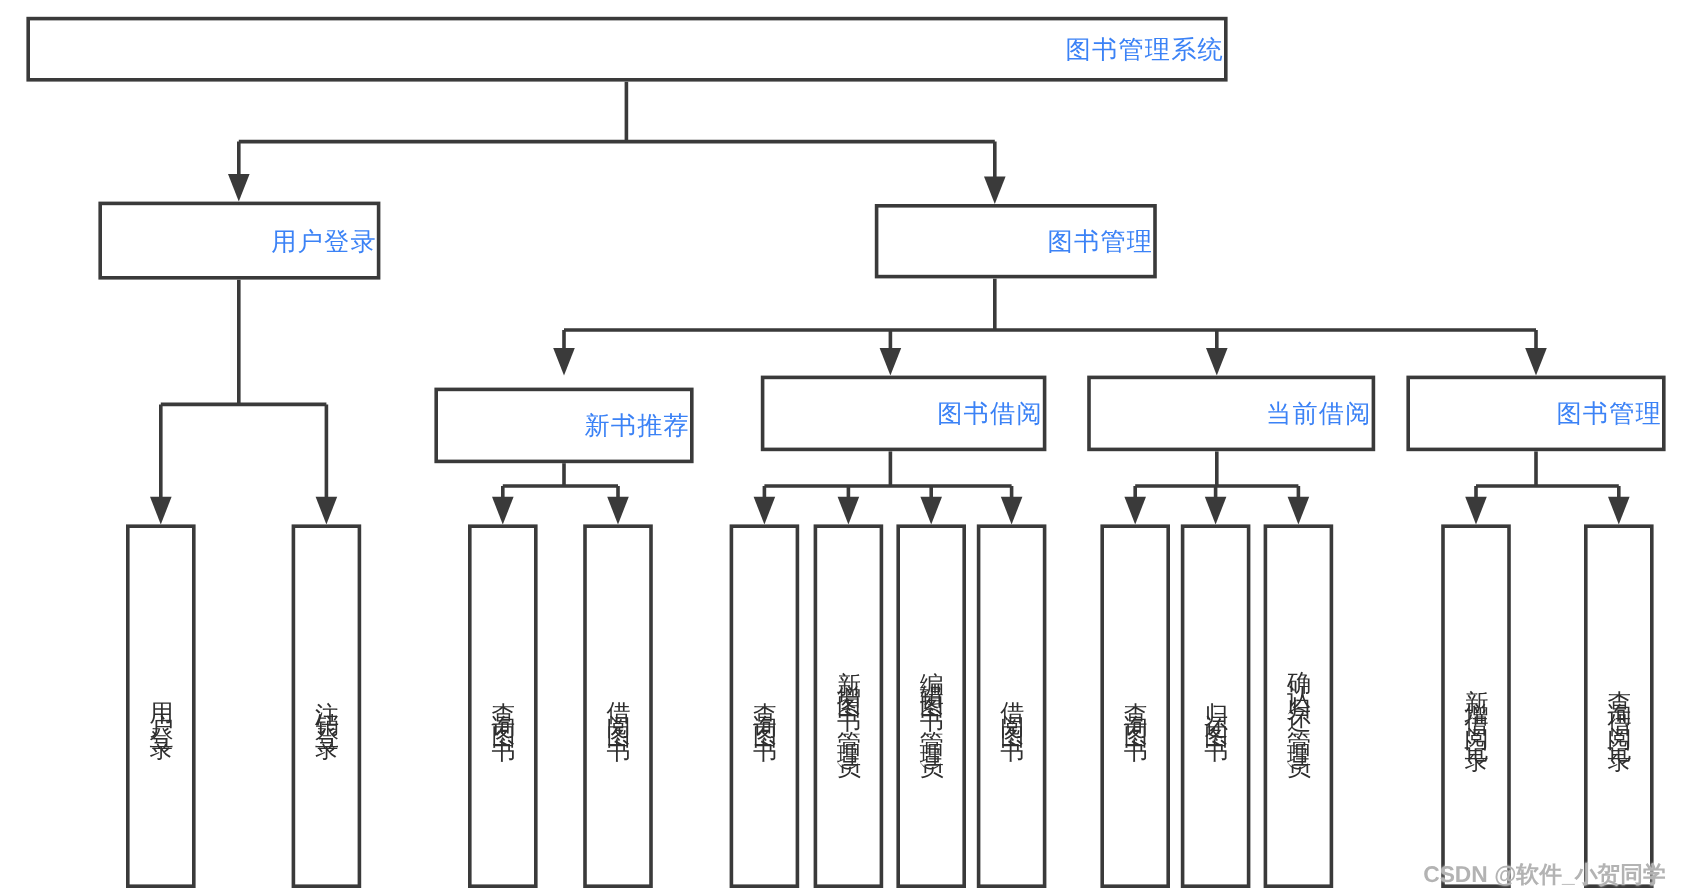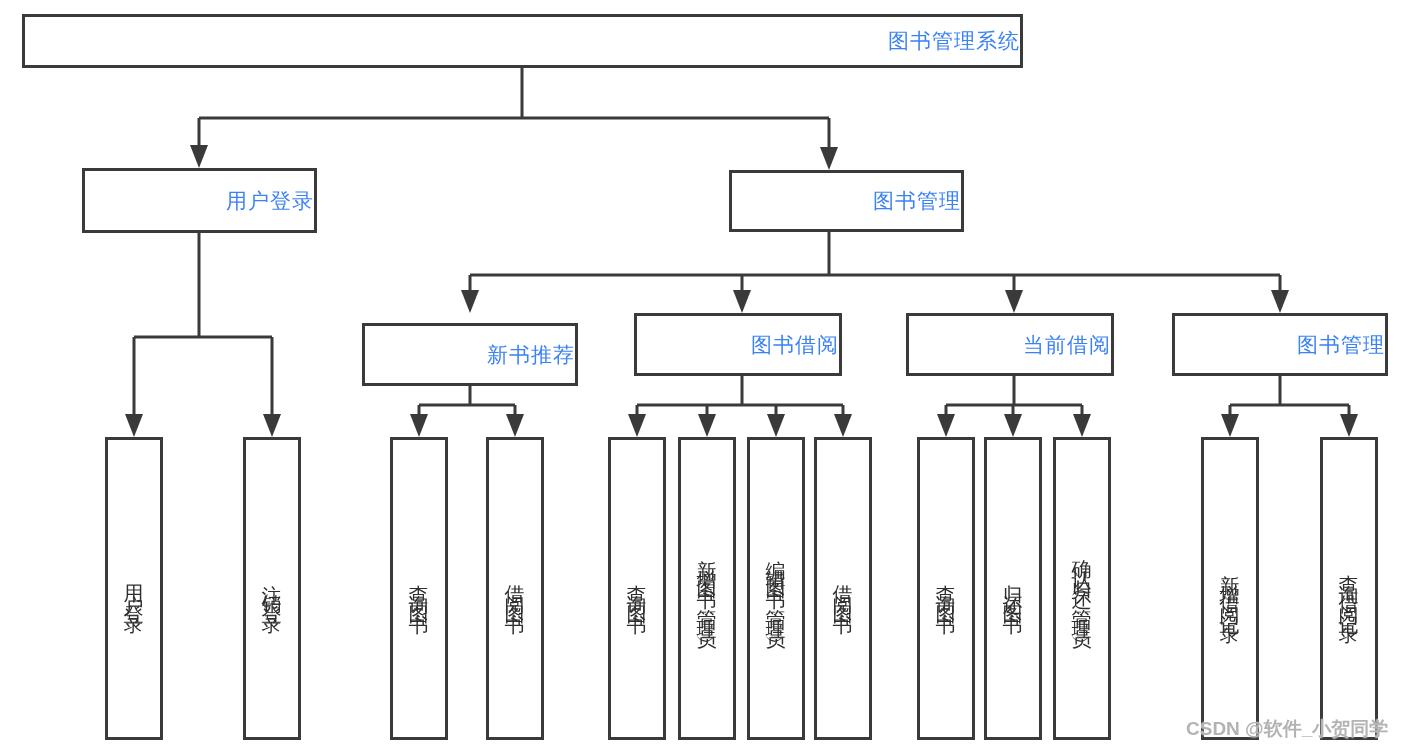--- a/index.html
+++ b/index.html
@@ -122,24 +122,24 @@
   <div class="hbox" style="left:82px; top:168px; width:235px; height:65px;">
     <span>用户登录</span>
   </div>
   <div class="hbox" style="left:729px; top:170px; width:235px; height:62px;">
     <span>图书管理</span>
   </div>
 
   <div class="hbox" style="left:362px; top:323px; width:216px; height:63px;">
     <span>新书推荐</span>
   </div>
-  <div class="hbox" style="left:634px; top:313px; width:208px; height:63px;">
+  <div class="hbox" style="left:634px; top:313px; width:238px; height:63px;">
     <span>图书借阅</span>
   </div>
-  <div class="hbox" style="left:906px; top:313px; width:208px; height:63px;">
+  <div class="hbox" style="left:906px; top:313px; width:240px; height:63px;">
     <span>当前借阅</span>
   </div>
   <div class="hbox" style="left:1172px; top:313px; width:216px; height:63px;">
     <span>图书管理</span>
   </div>
 
   <div class="vbox" style="left:105px;">
     <span class="vtext">用户登录</span>
   </div>
   <div class="vbox" style="left:243px;">

